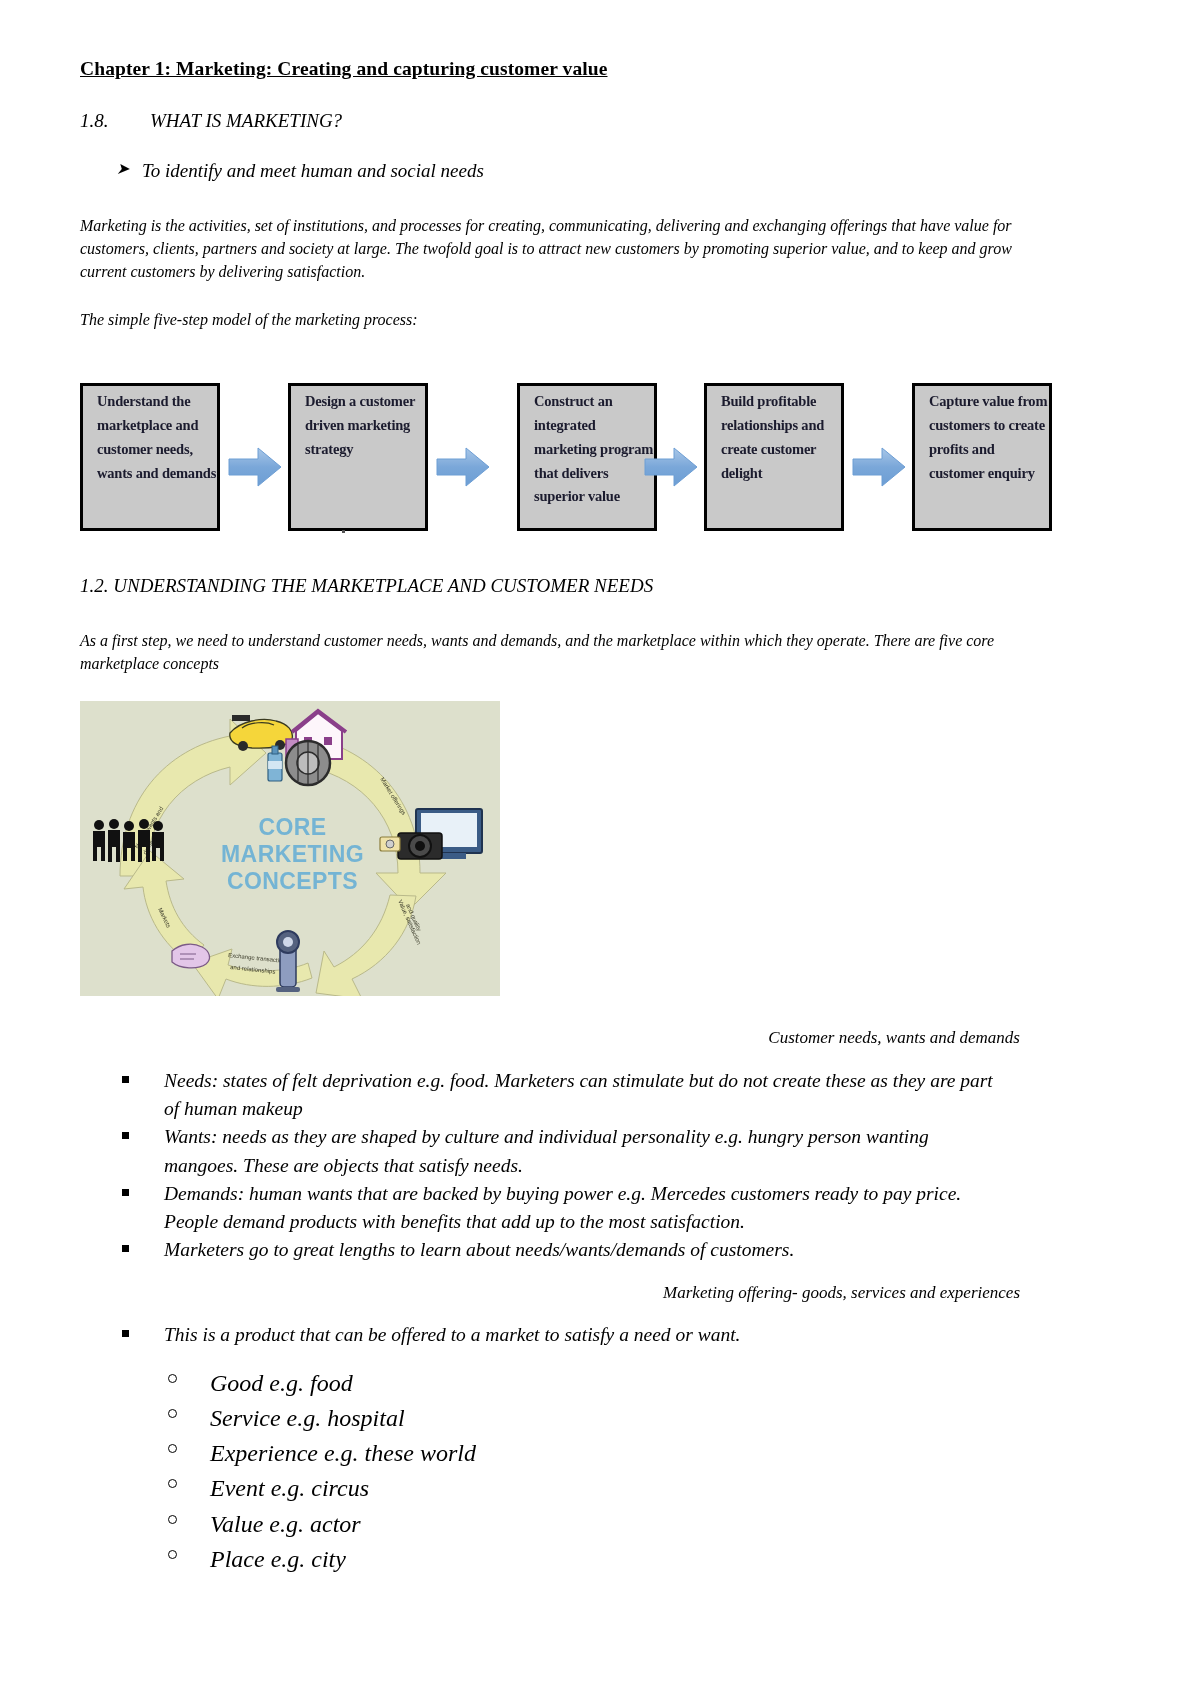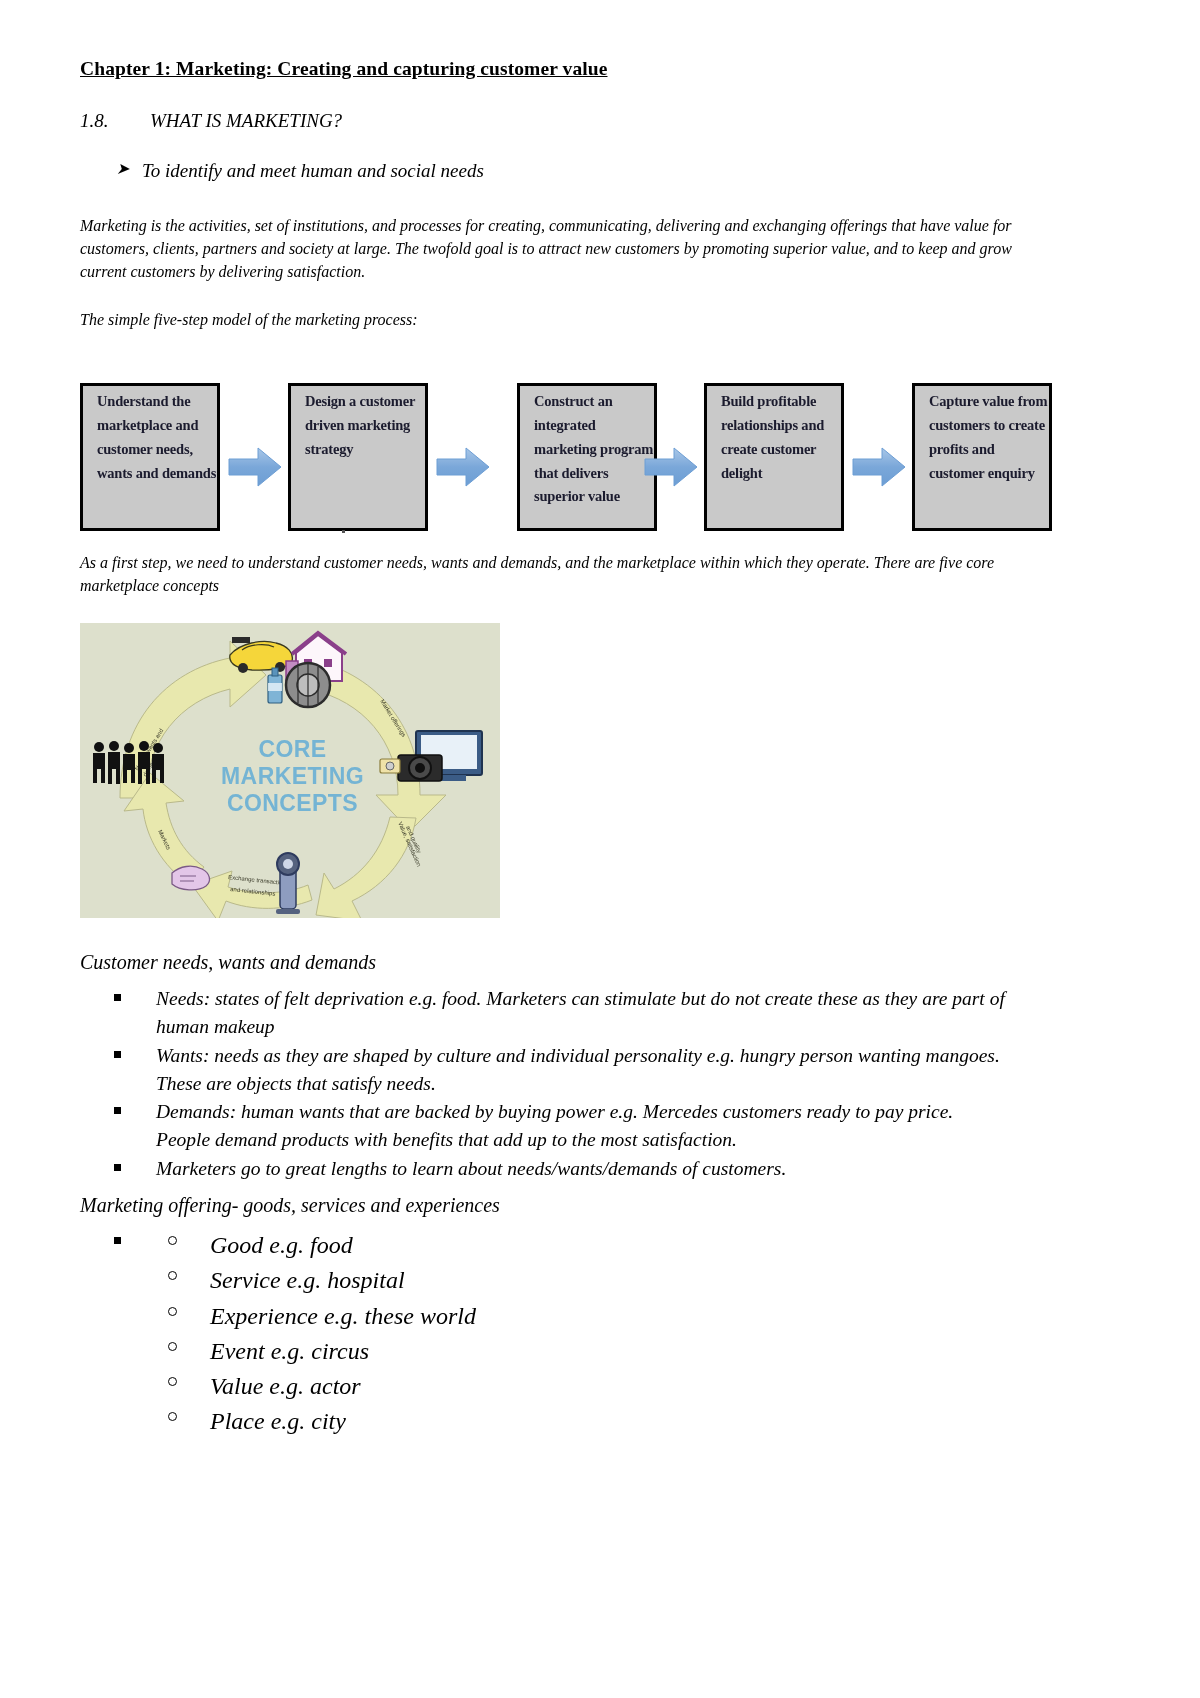--- a/index.html
+++ b/index.html
@@ -106,27 +106,28 @@
     font-family:"Liberation Sans", sans-serif;
     font-weight:bold;
     font-size:23px;
     line-height:1.18;
     letter-spacing:0.4px;
   }
 
   
   .list-head {
     font-style:italic;
-    font-size:20px;
+    font-size:17px;
     margin:0;
     line-height:1.45;
+    text-align:right;
   }
   ul.sq {
     list-style:none;
-    margin:8px;
+    margin:16px;
     padding:0;
   }
   ul.sq > li {
     position:relative;
     font-style:italic;
     font-size:19.5px;
     line-height:1.45;
     padding-left:68px;
     margin:0;
   }
@@ -220,20 +221,21 @@
         <svg viewBox="0 0 54 44">
             <path d="M1,14 L30,14 L30,3 L53,22 L30,41 L30,30 L1,30 Z" fill="url(#ag1)" stroke="#6d9ed4" stroke-width="1"></path>
           </svg>
       </div>
 
       <div class="flow-box" style="left:832px;">Capture value from customers to create profits and customer enquiry</div>
 
       <div class="stray-dot"></div>
     </div>
 
+    <div class="sec2-head">1.2. UNDERSTANDING THE MARKETPLACE AND CUSTOMER NEEDS</div>
 
     <p class="body">As a first step, we need to understand customer needs, wants and demands, and the marketplace within which they operate.  There are five core marketplace concepts</p>
 
     <div class="figure">
       <svg width="420" height="295" viewBox="0 0 420 295">
         <defs>
           <style>
             .ar { fill:#e8e8ae; stroke:#b9b98a; stroke-width:1; }
             .lbl { font-family:"Liberation Sans", sans-serif; font-size:6px; fill:#3b3b2a; }
           </style>
@@ -335,21 +337,21 @@
     <div class="list-head">Customer needs, wants and demands</div>
     <ul class="sq">
       <li><span class="sq-marker"></span><span>Needs: states of felt deprivation e.g. food. Marketers can stimulate but do not create these as they are part of human makeup</span></li>
       <li><span class="sq-marker"></span><span>Wants: needs as they are shaped by culture and individual personality e.g. hungry person wanting mangoes. These are objects that satisfy needs.</span></li>
       <li><span class="sq-marker"></span><span>Demands: human wants that are backed by buying power e.g. Mercedes customers ready to pay price. People demand products with benefits that add up to the most satisfaction.</span></li>
       <li><span class="sq-marker"></span><span>Marketers go to great lengths to learn about needs/wants/demands of customers.</span></li>
     </ul>
 
     <div class="list-head">Marketing offering- goods, services and experiences</div>
     <ul class="sq">
-      <li><span class="sq-marker"></span></li>
+      <li><span class="sq-marker"></span><span>This is a product that can be offered to a market to satisfy a need or want.</span></li>
     </ul>
 
     <ul class="circ">
       <li><span class="c-marker"></span><span>Good e.g. food</span></li>
       <li><span class="c-marker"></span><span>Service e.g. hospital</span></li>
       <li><span class="c-marker"></span><span>Experience e.g. these world</span></li>
       <li><span class="c-marker"></span><span>Event e.g. circus</span></li>
       <li><span class="c-marker"></span><span>Value e.g. actor</span></li>
       <li><span class="c-marker"></span><span>Place e.g. city</span></li>
     </ul>

